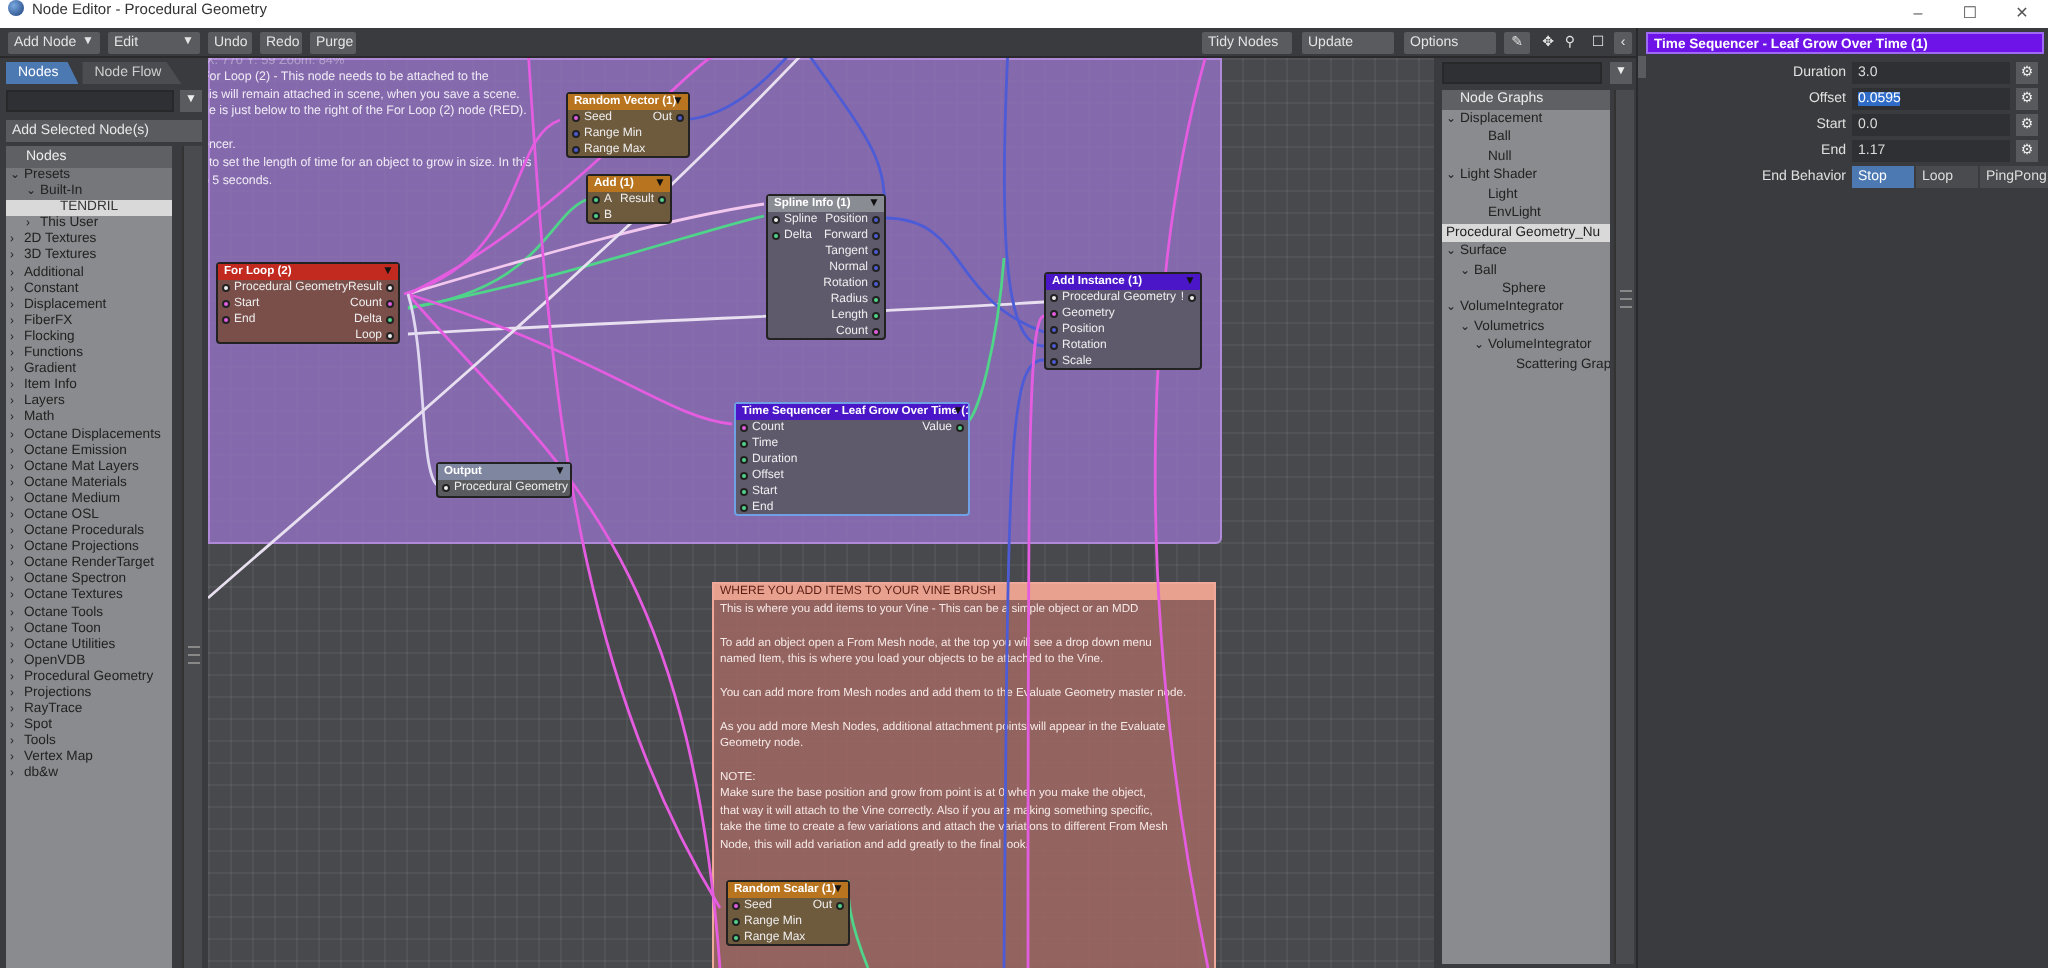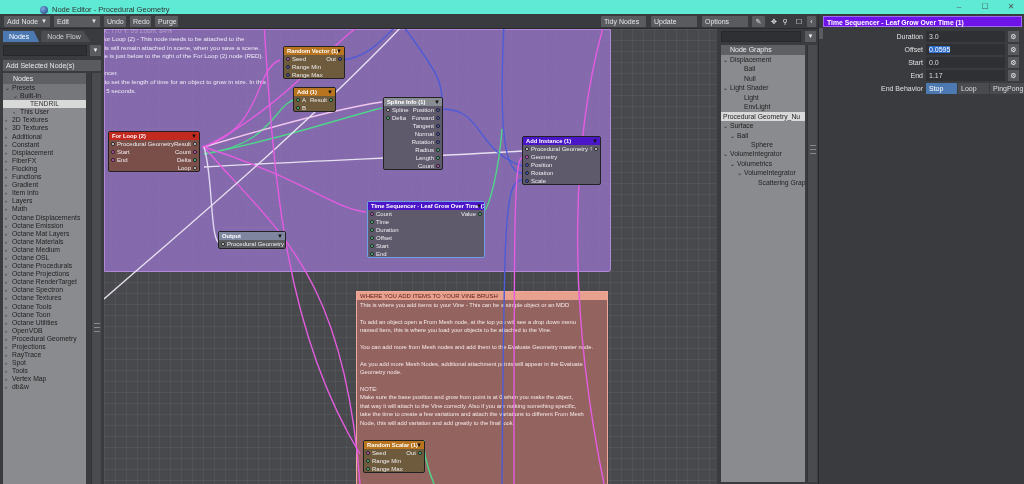--- a/index.html
+++ b/index.html
@@ -1,17 +1,17 @@
 <!DOCTYPE html>
 <html><head>
 <meta charset="utf-8">
 <style>
   * { box-sizing: border-box; margin: 0; padding: 0; }
   html, body { width: 1024px; height: 484px; overflow: hidden; background: #3c3d40; font-family: "Liberation Sans", sans-serif; font-size: 7px; color: #d8d8d8; }
-  .titlebar { position: absolute; left: 0; top: 0; width: 1024px; height: 14px; background: #5eead4; color: #333; display: flex; align-items: flex-end; font-size: 7.5px; padding-left: 36px; }
+  .titlebar { position: absolute; left: 0; top: 0; width: 1024px; height: 14px; background: #ffffff; color: #333; display: flex; align-items: flex-start; font-size: 7.5px; }
   .titlebar .app-icon { width: 8px; height: 8px; border-radius: 50%; background: radial-gradient(circle at 35% 35%, #7aa8e0, #1b3f7a); margin: 0 4px 0 4px; }
   .titlebar .win-btns { position: absolute; right: 0; top: 0; height: 14px; display: flex; }
   .titlebar .win-btns span { width: 26px; text-align: center; font-size: 8px; line-height: 14px; color: #555; }
 
   .toolbar { position: absolute; left: 0; top: 14px; width: 818px; height: 15px; background: #3a3b3e; border-bottom: 1px solid #2a2a2c; }
   .tb-btn { position: absolute; top: 2px; height: 11px; background: #5a5b5f; color: #e4e4e4; font-size: 7px; line-height: 11px; padding-left: 3px; border-radius: 1px; }
   .tb-btn .chev { position: absolute; right: 3px; top: 0; font-size: 6px; }
 
   .leftpanel { position: absolute; left: 0; top: 29px; width: 104px; height: 455px; background: #3a3b3e; }
   .tabs { position: absolute; left: 3px; top: 2px; height: 11px; display: flex; }

